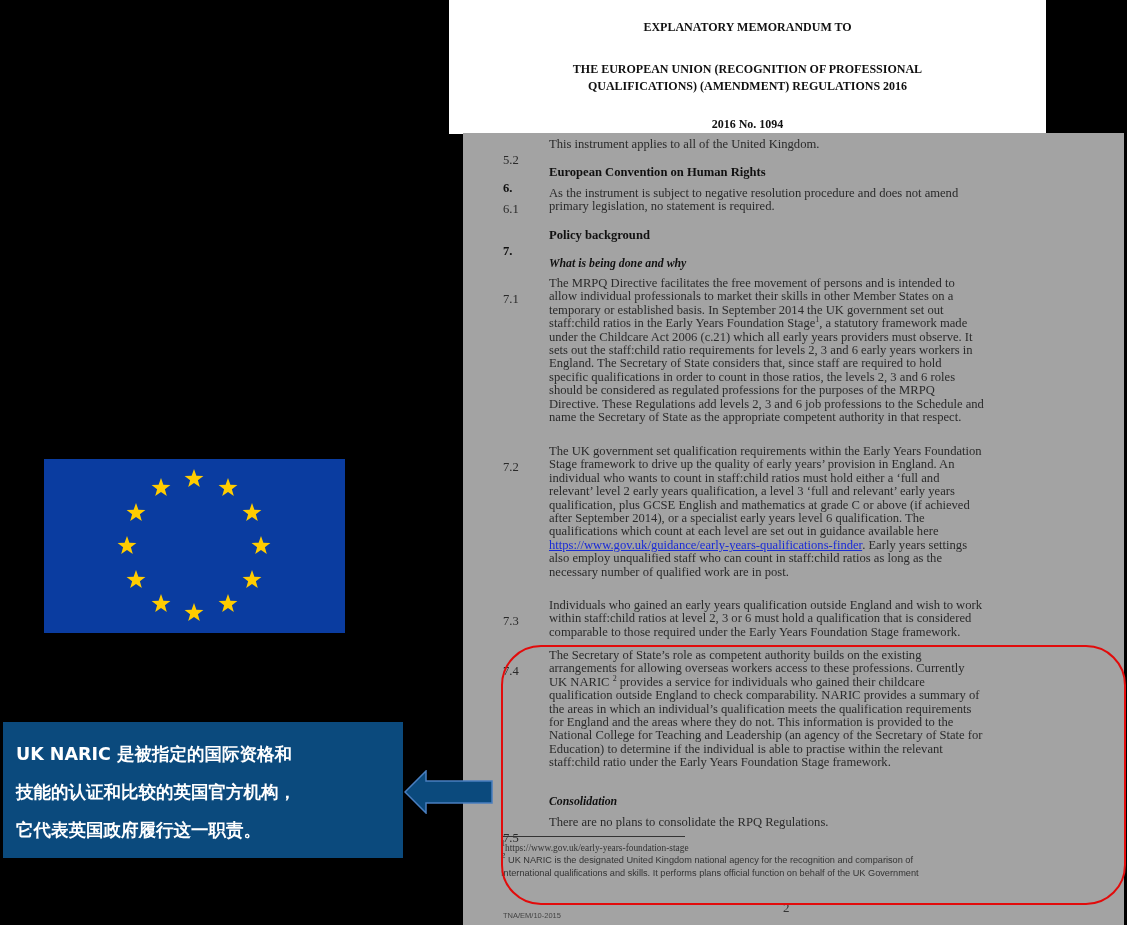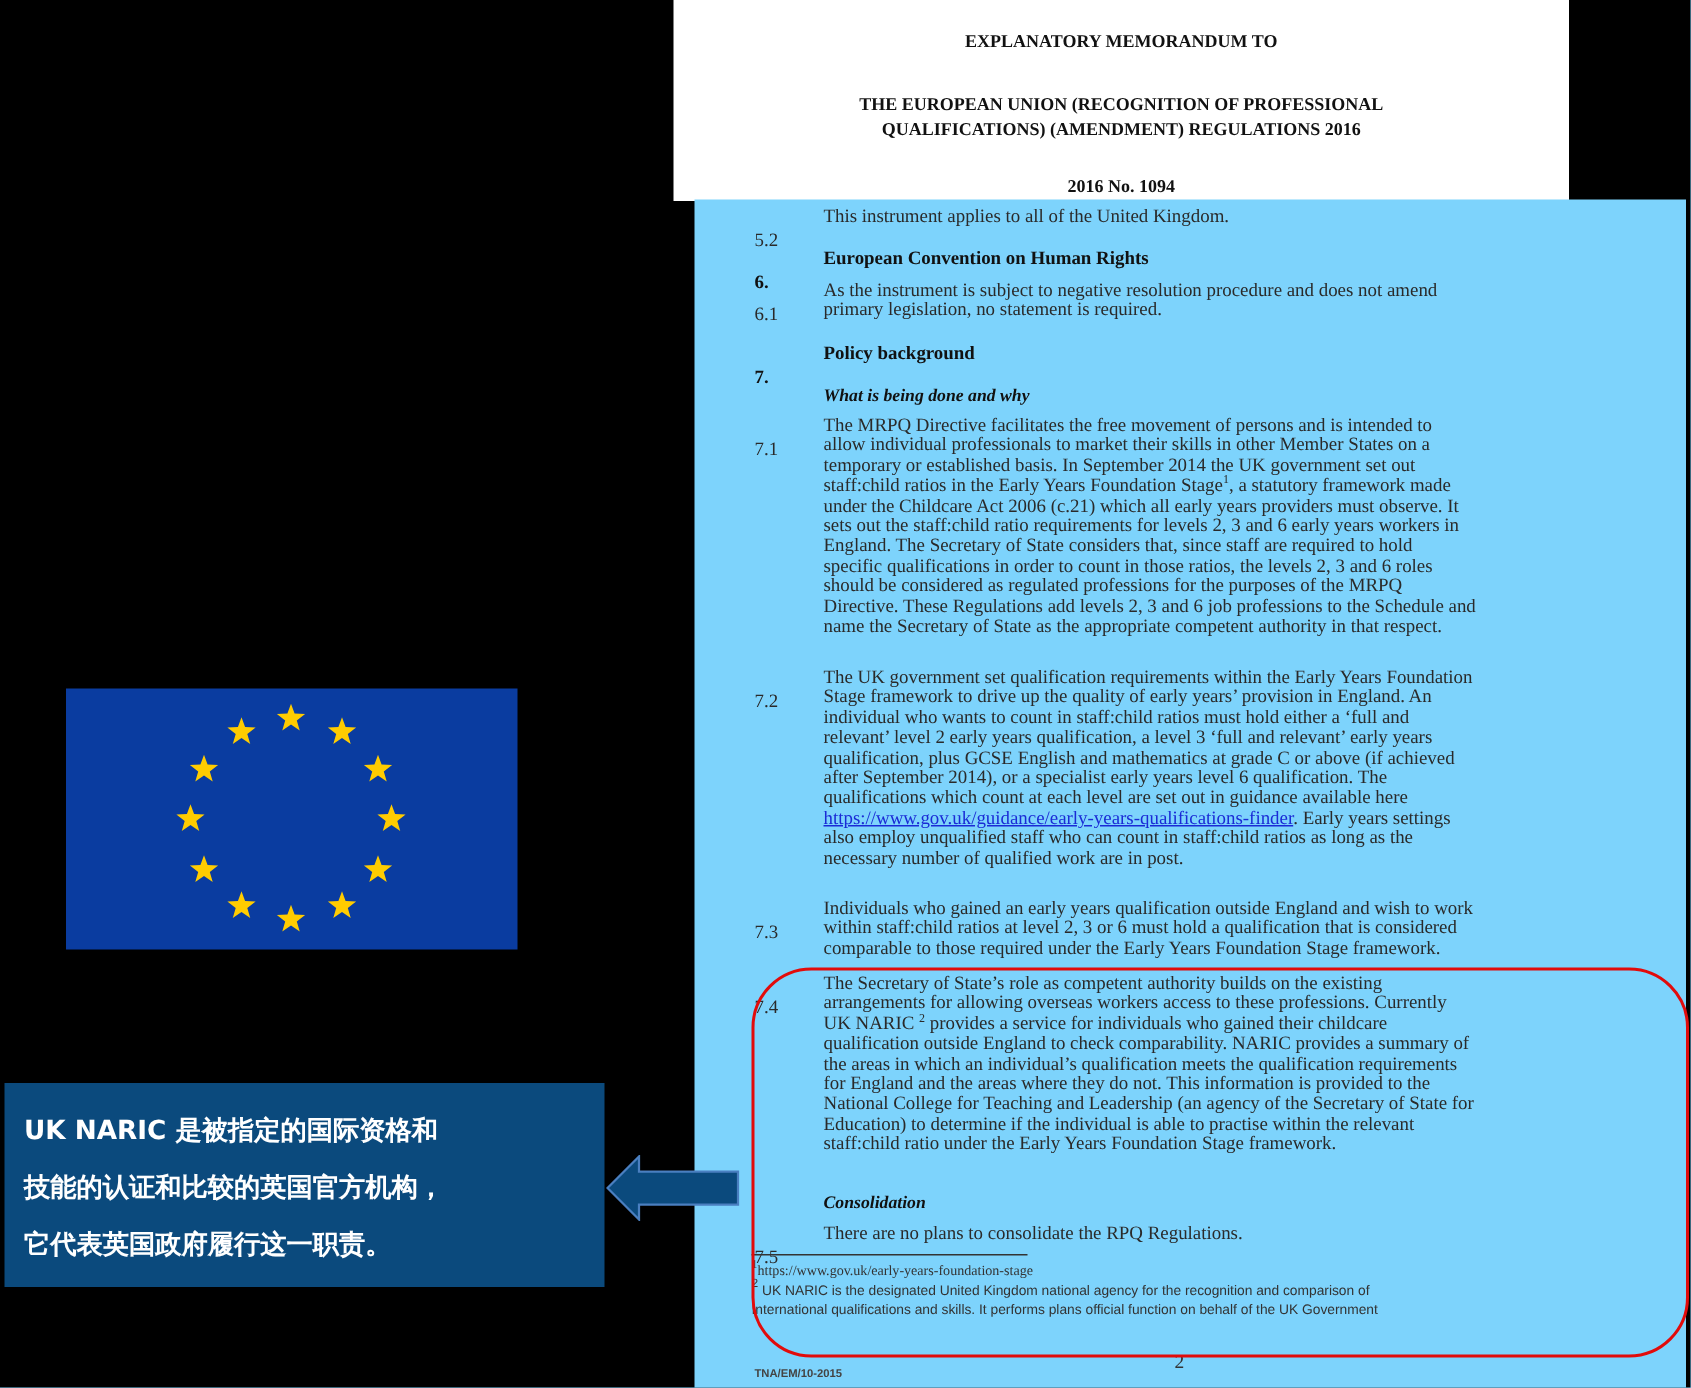--- a/index.html
+++ b/index.html
@@ -4,41 +4,41 @@
 <style>
   html, body { margin:0; padding:0; }
   body {
     width:1127px; height:925px; background:#000; position:relative; overflow:hidden;
     font-family:"Liberation Serif", "DejaVu Serif", serif; color:#222;
   }
   .page-top {
     position:absolute; left:449px; top:0; width:597px; height:134px; background:#fff;
   }
   .page-main {
-    position:absolute; left:463px; top:133px; width:661px; height:792px; background:#7dd3fc;
+    position:absolute; left:463px; top:133px; width:661px; height:792px; background:#a3a3a3;
   }
   .hdr {
     position:absolute; left:0; width:597px; text-align:center; font-weight:bold;
     font-size:12px; color:#111; line-height:17px;
   }
   .hdr1 { top:19px; }
   .hdr2 { top:61px; }
   .row { position:absolute; left:0; width:661px; font-size:12.6px; line-height:13.4px; color:#2a2a2a; }
   .num { position:absolute; left:40px;margin-top:16px; }
   .txt { position:absolute; left:86px; width:525px; }
   .bold { font-weight:bold; color:#111; }
   .ital { font-weight:bold; font-style:italic; color:#111; }
   .link { color:#1a2bd6; text-decoration:underline; }
   sup { font-size:8px; line-height:0; vertical-align:5px; }
   .fn-line { position:absolute; left:38px; top:703px; width:184px; height:1px; background:#333; }
   .fn { position:absolute; left:38px; font-size:9.4px; line-height:11px; color:#333; }
   .fn.serif { font-family:"Liberation Serif", serif; }
   .fn.sans { font-family:"Liberation Sans", sans-serif; font-size:9.2px; }
   .pagenum { position:absolute; left:320px; top:767px; font-size:13px; color:#333; }
-  .tna { position:absolute; left:40px; top:778px; font-family:"Liberation Sans", sans-serif; font-size:7.5px; color:#444; font-weight:bold; }
+  .tna { position:absolute; left:40px; top:778px; font-family:"Liberation Sans", sans-serif; font-size:7.5px; color:#444; font-weight:normal; }
   .red-box {
     position:absolute; left:501px; top:645px; width:621px; height:256px;
     border:2px solid #e20b0b; border-radius:40px; box-sizing:content-box; pointer-events:none;
   }
   .flag { position:absolute; left:44px; top:459px; width:301px; height:174px; background:#0a3ca0; }
   .star { position:absolute; width:22px; height:22px; margin-left:-11px; margin-top:-11px; }
   .info-box {
     position:absolute; left:3px; top:722px; width:400px; height:136px; background:#0b4a7d;
     color:#fff; font-family:"DejaVu Sans", sans-serif; font-weight:bold; font-size:17.5px;
     box-sizing:border-box; padding:13px 10px 0 13px;

